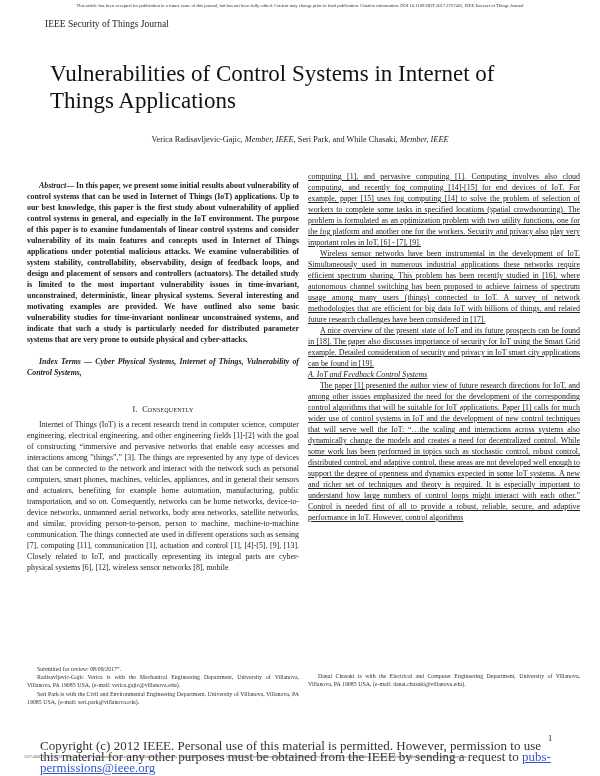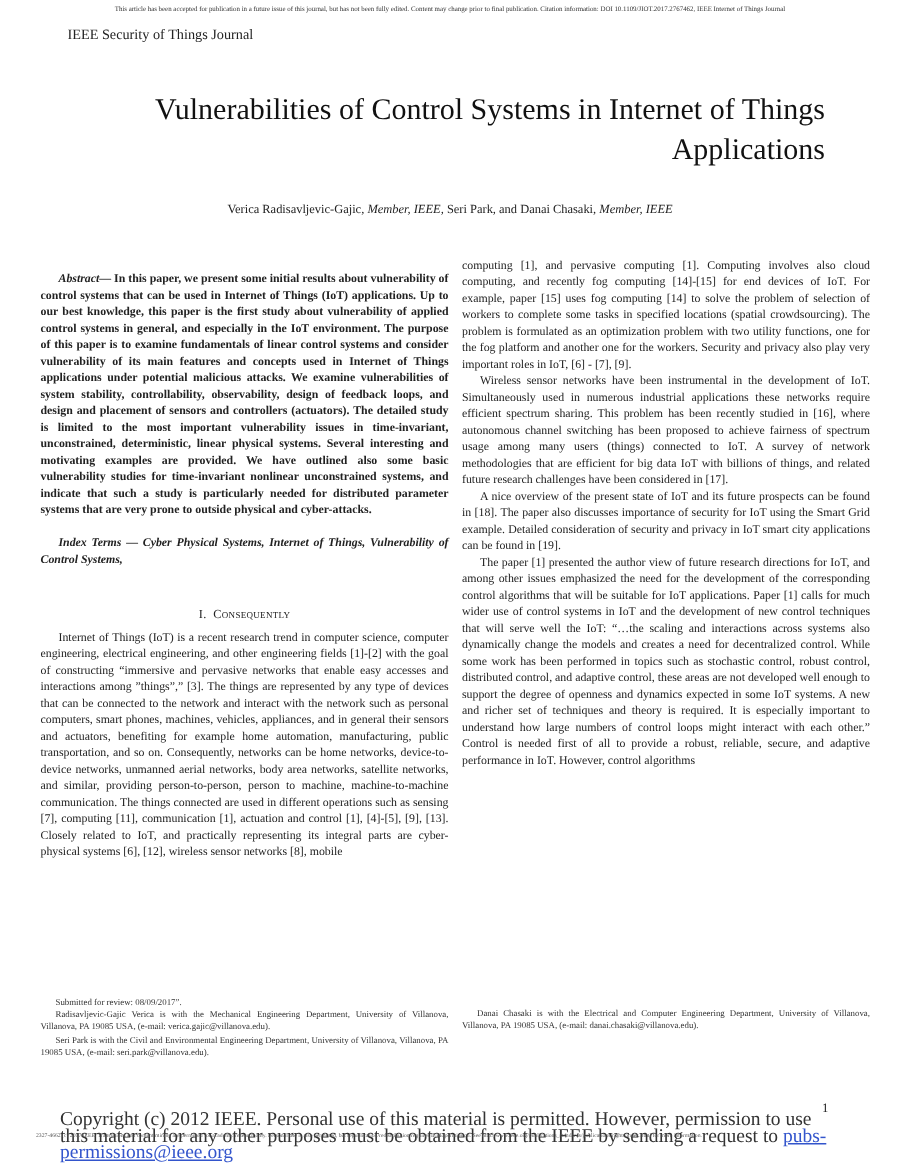--- a/index.html
+++ b/index.html
@@ -1,29 +1,29 @@
 <!DOCTYPE html>
 <html><head>
 <meta charset="utf-8">
 <style>
   html, body { margin: 0; padding: 0; background: #ffffff; }
   body { width: 600px; height: 776px; position: relative; overflow: hidden;
          font-family: "Liberation Serif", "DejaVu Serif", serif; color: #1a1a1a; }
   .notice { position: absolute; top: 2px; left: 14px; width: 572px; text-align: center;
             font-size: 4.6px; line-height: 7px; color: #333; }
   .journal { position: absolute; top: 19px; left: 45px; font-size: 9.5px; color: #222; }
-  .title { position: absolute; top: 60px; left: 50px; width: 500px; text-align: right;
-           font-size: 20px; line-height: 27px; color: #111; }
+  .title { position: absolute; top: 60px; left: 50px; width: 500px; text-align: left;
+           font-size: 23px; line-height: 27px; color: #111; }
   .authors { position: absolute; top: 135px; left: 50px; width: 500px; text-align: center;
              font-size: 8.3px; color: #222; }
   .authors i { }
   .col { position: absolute; width: 272px; font-size: 7.9px; line-height: 11px;
          text-align: justify; color: #222; }
   .col-left { left: 27px; top: 180px; }
-  .col-right { left: 308px; top: 171px; }
+  .col-right { left: 308px; top: 171px; text-decoration: underline; }
   .col p { margin: 0; text-indent: 12px; }
   .abstract { font-weight: bold; }
   .abstract .lead { font-style: italic; }
   .index-terms { font-weight: bold; font-style: italic; margin-top: 11px !important; }
   .section-head { text-align: center; margin: 26px 0 4px 0; font-size: 8.2px; letter-spacing: 0.2px; }
   .section-head .sc { font-variant: small-caps; }
   .subsection-head { font-style: italic; margin: 11px 0 0 0; text-indent: 0 !important; }
   .footnote { position: absolute; font-size: 5.9px; line-height: 8.2px; text-align: justify; color: #333; width: 272px; }
   .footnote p { margin: 0; text-indent: 10px; }
   .fn-left { left: 27px; top: 665px; }
@@ -37,37 +37,38 @@
 <body>
 
 <div class="notice">This article has been accepted for publication in a future issue of this journal, but has not been fully edited. Content may change prior to final publication. Citation information: DOI 10.1109/JIOT.2017.2767462, IEEE Internet of Things Journal</div>
 <div class="journal">IEEE Security of Things Journal</div>
 
 <div class="title">Vulnerabilities of Control Systems in Internet of Things Applications</div>
 
 <div class="authors">
   <span>Verica Radisavljevic-Gajic,</span>
   <i>Member, IEEE,</i>
-  <span>Seri Park, and Danai Chasaki,</span>
+  <span>Seri Park, and While Chasaki,</span>
   <i>Member, IEEE</i>
 </div>
 
 <div class="col col-left">
   <p class="abstract"><span class="lead">Abstract</span><span>— </span><span>In this paper, we present some initial results about vulnerability of control systems that can be used in Internet of Things (IoT) applications. Up to our best knowledge, this paper is the first study about vulnerability of applied control systems in general, and especially in the IoT environment. The purpose of this paper is to examine fundamentals of linear control systems and consider vulnerability of its main features and concepts used in Internet of Things applications under potential malicious attacks. We examine vulnerabilities of system stability, controllability, observability, design of feedback loops, and design and placement of sensors and controllers (actuators). The detailed study is limited to the most important vulnerability issues in time-invariant, unconstrained, deterministic, linear physical systems. Several interesting and motivating examples are provided. We have outlined also some basic vulnerability studies for time-invariant nonlinear unconstrained systems, and indicate that such a study is particularly needed for distributed parameter systems that are very prone to outside physical and cyber-attacks.</span></p>
   <p class="index-terms">Index Terms — Cyber Physical Systems, Internet of Things, Vulnerability of Control Systems,</p>
   <div class="section-head">
     <span>I.</span>&nbsp;&nbsp;<span class="sc">Consequently</span>
   </div>
   <p>Internet of Things (IoT) is a recent research trend in computer science, computer engineering, electrical engineering, and other engineering fields [1]-[2] with the goal of constructing “immersive and pervasive networks that enable easy accesses and interactions among ”things”,” [3]. The things are represented by any type of devices that can be connected to the network and interact with the network such as personal computers, smart phones, machines, vehicles, appliances, and in general their sensors and actuators, benefiting for example home automation, manufacturing, public transportation, and so on. Consequently, networks can be home networks, device-to-device networks, unmanned aerial networks, body area networks, satellite networks, and similar, providing person-to-person, person to machine, machine-to-machine communication. The things connected are used in different operations such as sensing [7], computing [11], communication [1], actuation and control [1], [4]-[5], [9], [13]. Closely related to IoT, and practically representing its integral parts are cyber-physical systems [6], [12], wireless sensor networks [8], mobile</p>
 </div>
 
 <div class="col col-right">
   <p style="text-indent:0">computing [1], and pervasive computing [1]. Computing involves also cloud computing, and recently fog computing [14]-[15] for end devices of IoT. For example, paper [15] uses fog computing [14] to solve the problem of selection of workers to complete some tasks in specified locations (spatial crowdsourcing). The problem is formulated as an optimization problem with two utility functions, one for the fog platform and another one for the workers. Security and privacy also play very important roles in IoT, [6] - [7], [9].</p>
   <p>Wireless sensor networks have been instrumental in the development of IoT. Simultaneously used in numerous industrial applications these networks require efficient spectrum sharing. This problem has been recently studied in [16], where autonomous channel switching has been proposed to achieve fairness of spectrum usage among many users (things) connected to IoT. A survey of network methodologies that are efficient for big data IoT with billions of things, and related future research challenges have been considered in [17].</p>
   <p>A nice overview of the present state of IoT and its future prospects can be found in [18]. The paper also discusses importance of security for IoT using the Smart Grid example. Detailed consideration of security and privacy in IoT smart city applications can be found in [19].</p>
+  <p class="subsection-head">A.  IoT and Feedback Control Systems</p>
   <p>The paper [1] presented the author view of future research directions for IoT, and among other issues emphasized the need for the development of the corresponding control algorithms that will be suitable for IoT applications. Paper [1] calls for much wider use of control systems in IoT and the development of new control techniques that will serve well the IoT: “…the scaling and interactions across systems also dynamically change the models and creates a need for decentralized control. While some work has been performed in topics such as stochastic control, robust control, distributed control, and adaptive control, these areas are not developed well enough to support the degree of openness and dynamics expected in some IoT systems. A new and richer set of techniques and theory is required. It is especially important to understand how large numbers of control loops might interact with each other.” Control is needed first of all to provide a robust, reliable, secure, and adaptive performance in IoT. However, control algorithms</p>
 </div>
 
 <div class="footnote fn-left">
   <p>Submitted for review: 08/09/2017”.</p>
   <p>Radisavljevic-Gajic Verica is with the Mechanical Engineering Department, University of Villanova, Villanova, PA 19085 USA, (e-mail: verica.gajic@villanova.edu).</p>
   <p>Seri Park is with the Civil and Environmental Engineering Department, University of Villanova, Villanova, PA 19085 USA, (e-mail: seri.park@villanova.edu).</p>
 </div>
 
 <div class="footnote fn-right">

